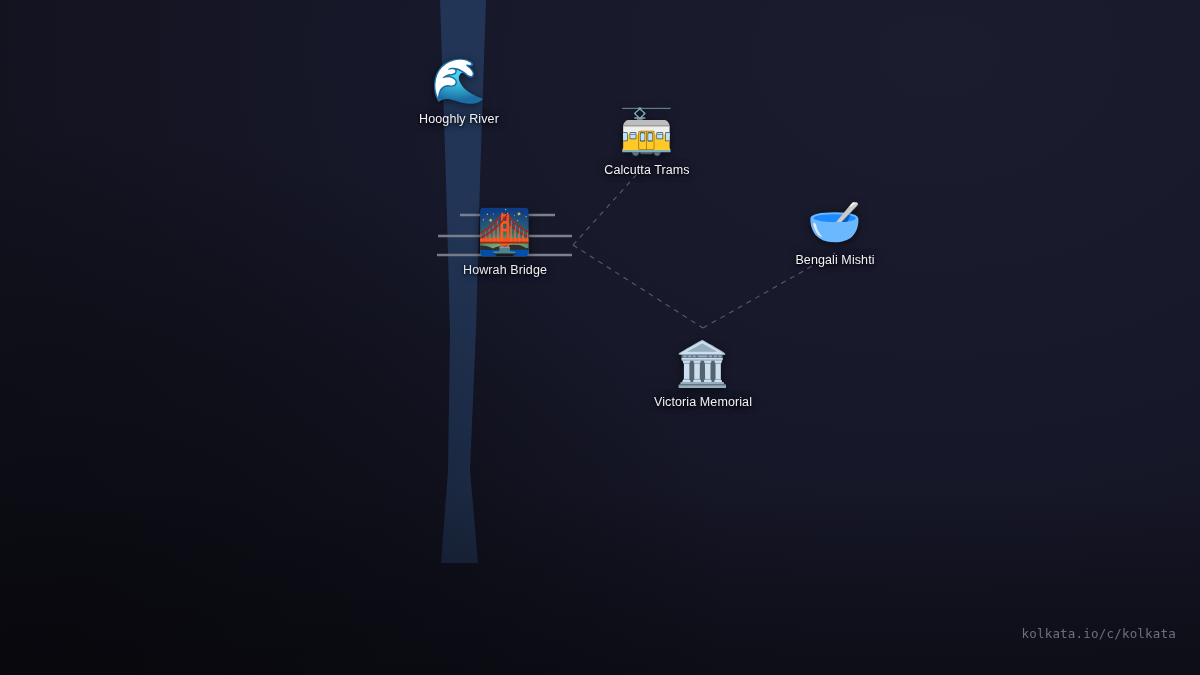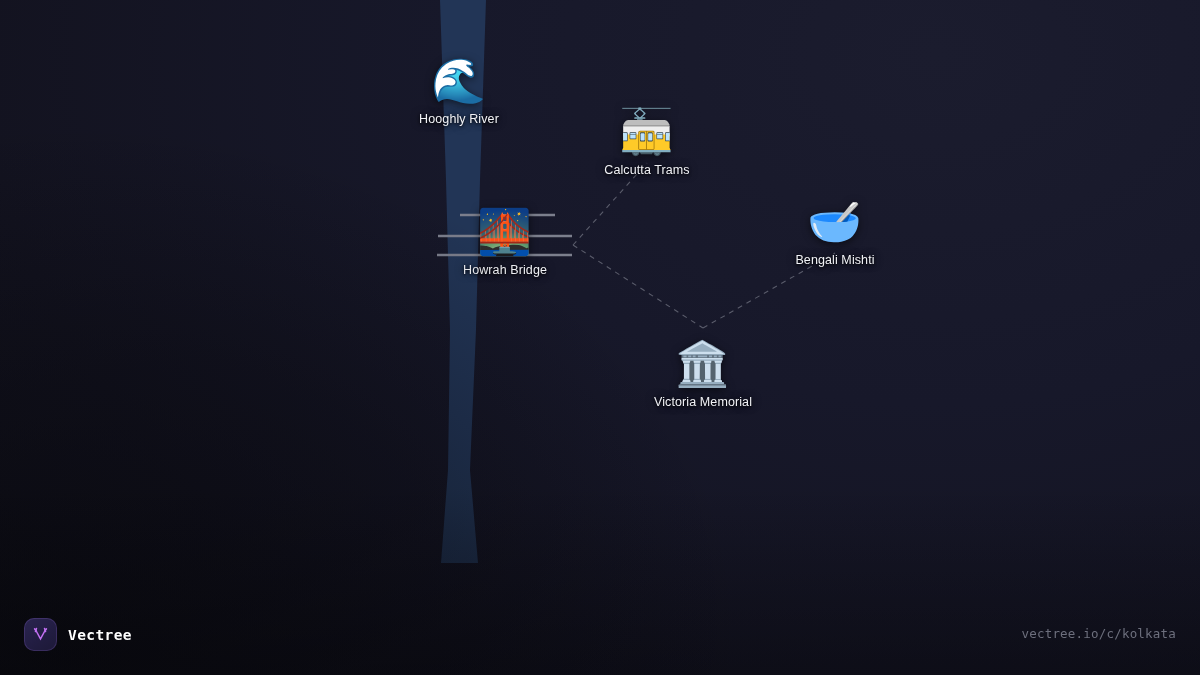--- a/index.html
+++ b/index.html
@@ -167,31 +167,17 @@
   </div>
 
   <div class="node" style="left:703px; top:375px;">
     <div class="node-emoji">🏛️</div>
     <div class="node-label">Victoria Memorial</div>
   </div>
 
   <div id="vignette"></div>
 
   <div id="footer-brand">
-    <div id="brand-row">
-      <div id="brand-mark">
-        <svg width="21" height="21" viewBox="0 0 24 24" xmlns="http://www.w3.org/2000/svg">
-          <g stroke="#c06ff0" stroke-width="1.7" stroke-linecap="round" fill="none">
-            <path d="M6 6 L12 17 L18 6"></path>
-            <path d="M5.2 5.6 L7.2 8.2"></path>
-            <path d="M7.4 5.2 L6.2 8.6"></path>
-            <path d="M18.8 5.6 L16.8 8.2"></path>
-            <path d="M16.6 5.2 L17.8 8.6"></path>
-          </g>
-        </svg>
-      </div>
-      <div id="brand-name">Vectree</div>
-    </div>
   </div>
 
-  <div id="footer-url">vectree.io/c/kolkata</div>
+  <div id="footer-url">kolkata.io/c/kolkata</div>
 
 </div>
 
 </body></html>

